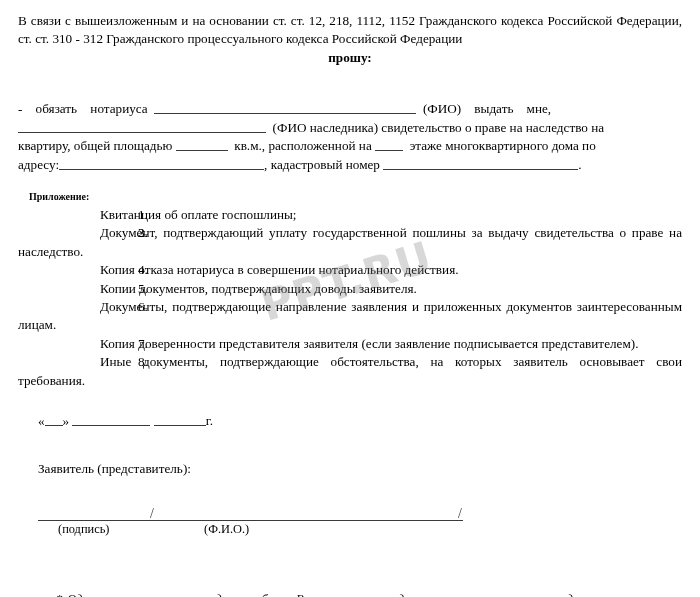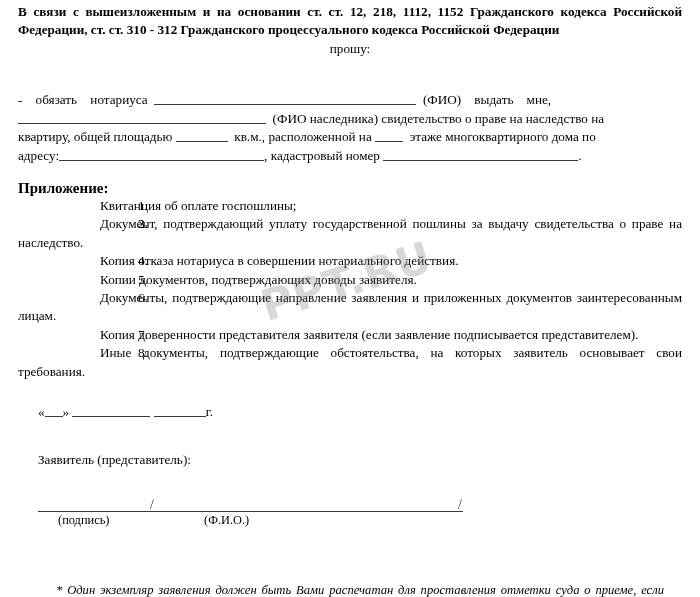--- a/index.html
+++ b/index.html
@@ -55,26 +55,25 @@
     padding: 0 18px 0 18px;
   }
 
   .para {
     font-size: 13.2px;
     line-height: 18px;
     text-align: justify;
     margin: 0;
   }
   .intro {
-    padding-top: 3px;
-    font-weight: bold;
+    padding-top: 12px;
   }
   .center-bold {
     text-align: center;
-    font-weight: normal;
+    font-weight: bold;
     font-size: 13.2px;
     line-height: 18px;
     margin: 1px 0 0 0;
   }
 
   .request {
     margin-top: 33px;
     font-size: 13.2px;
     line-height: 18.5px;
     text-align: justify;
@@ -91,23 +90,23 @@
   .b-notary  { width: 262px; }
   .b-heir    { width: 248px; }
   .b-area    { width: 52px;  }
   .b-floor   { width: 28px;  }
   .b-address { width: 205px; }
   .b-cadastr { width: 195px; }
 
   
   .attach-title {
     font-weight: bold;
-    font-size: 15px;
-    line-height: 18px;
-    margin: 14px 0 0 0;
+    font-size: 10px;
+    line-height: 18px;
+    margin: 14px 0 0 11px;
   }
   ol.attach-list {
     list-style: none;
     margin: 0;
     padding: 0;
   }
   ol.attach-list li {
     font-size: 13.2px;
     line-height: 18.4px;
     text-align: justify;

